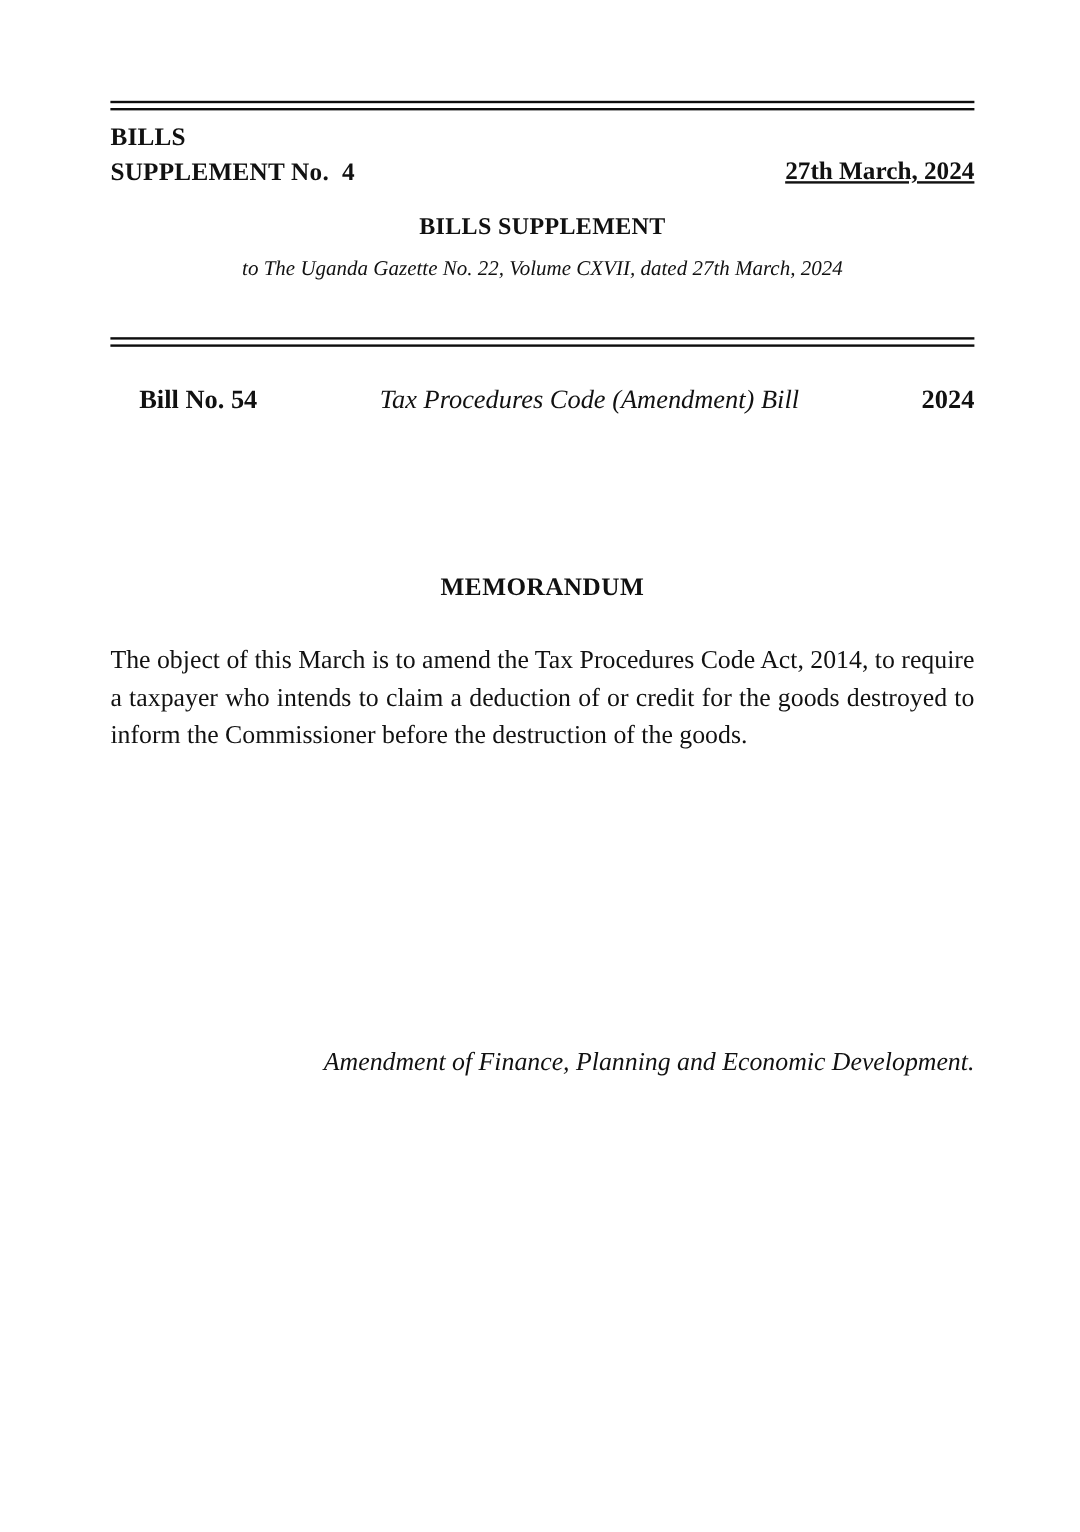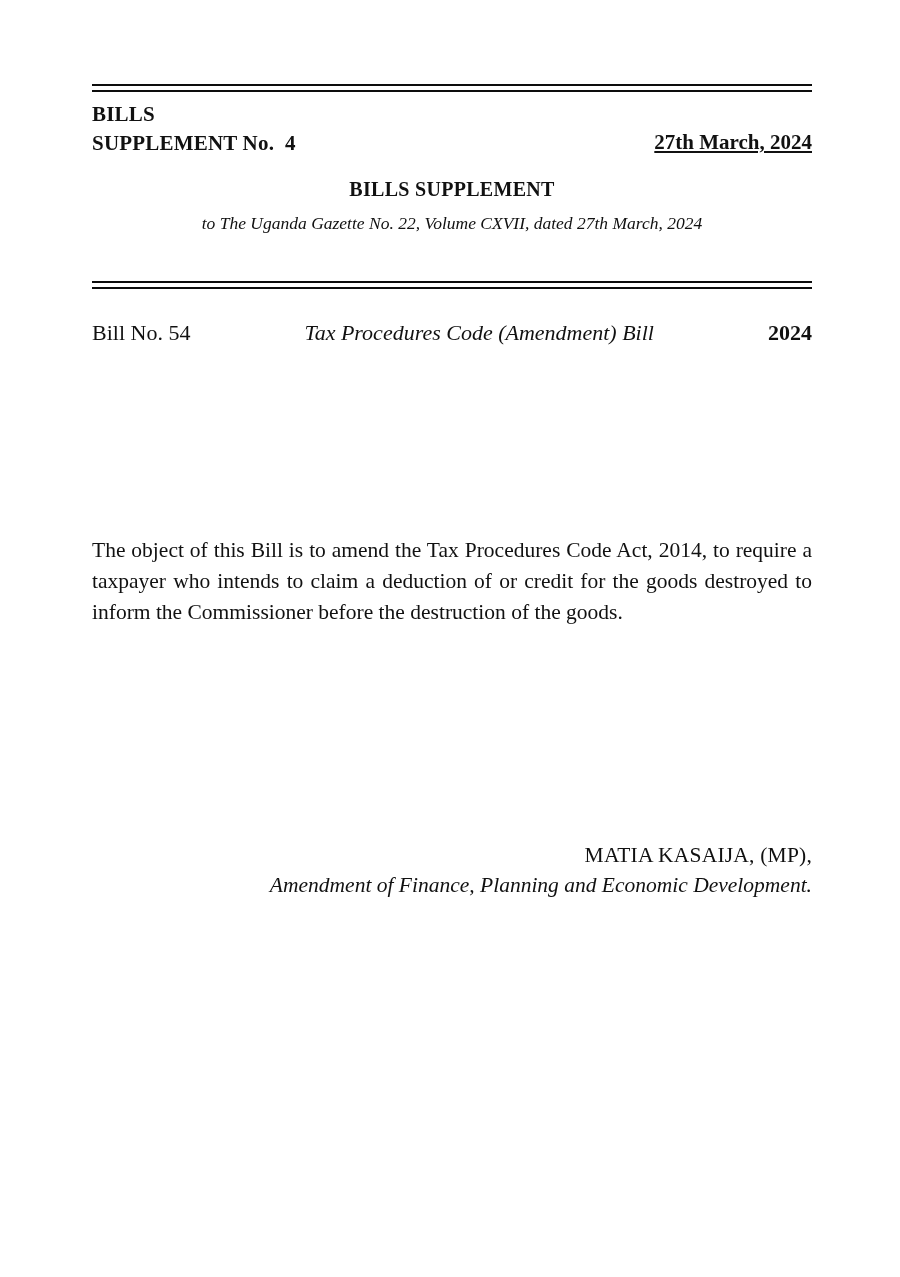--- a/index.html
+++ b/index.html
@@ -77,22 +77,23 @@
     text-align: center;
     font-size: 17px;
   }
 
   .bill-row {
     display: flex;
     align-items: baseline;
     font-size: 22px;
   }
   .bill-no {
-    font-weight: normal;
+    font-weight: bold;
     white-space: nowrap;
+    margin-left: 24px;
   }
   .bill-name {
     flex: 1;
     text-align: center;
     font-style: italic;
     padding-left: 16px;
     padding-right: 16px;
   }
   .bill-year {
     font-weight: bold;
@@ -154,20 +155,20 @@
 
   <div class="col double-rule" style="top:281px;"></div>
 
   <div class="col bill-row" style="top:320px;">
     <div class="bill-no">Bill No. 54</div>
     <div class="bill-name">Tax Procedures Code (Amendment) Bill</div>
     <div class="bill-year">2024</div>
   </div>
 
 
+  <div class="col memo-heading" style="top:477px;">MEMORANDUM</div>
 
-  <div class="col memo-body" style="top:535px;">The object of this Bill is to amend the Tax Procedures Code Act, 2014, to require a taxpayer who intends to claim a deduction of or credit for the goods destroyed to inform the Commissioner before the destruction of the goods.</div>
+  <div class="col memo-body" style="top:535px;">The object of this March is to amend the Tax Procedures Code Act, 2014, to require a taxpayer who intends to claim a deduction of or credit for the goods destroyed to inform the Commissioner before the destruction of the goods.</div>
 
-  <div class="col sig-name" style="top:840px;">MATIA KASAIJA, (MP),</div>
 
   <div class="col sig-title" style="top:870px;">Amendment of Finance, Planning and Economic Development.</div>
 
 </div>
 
 </body></html>

